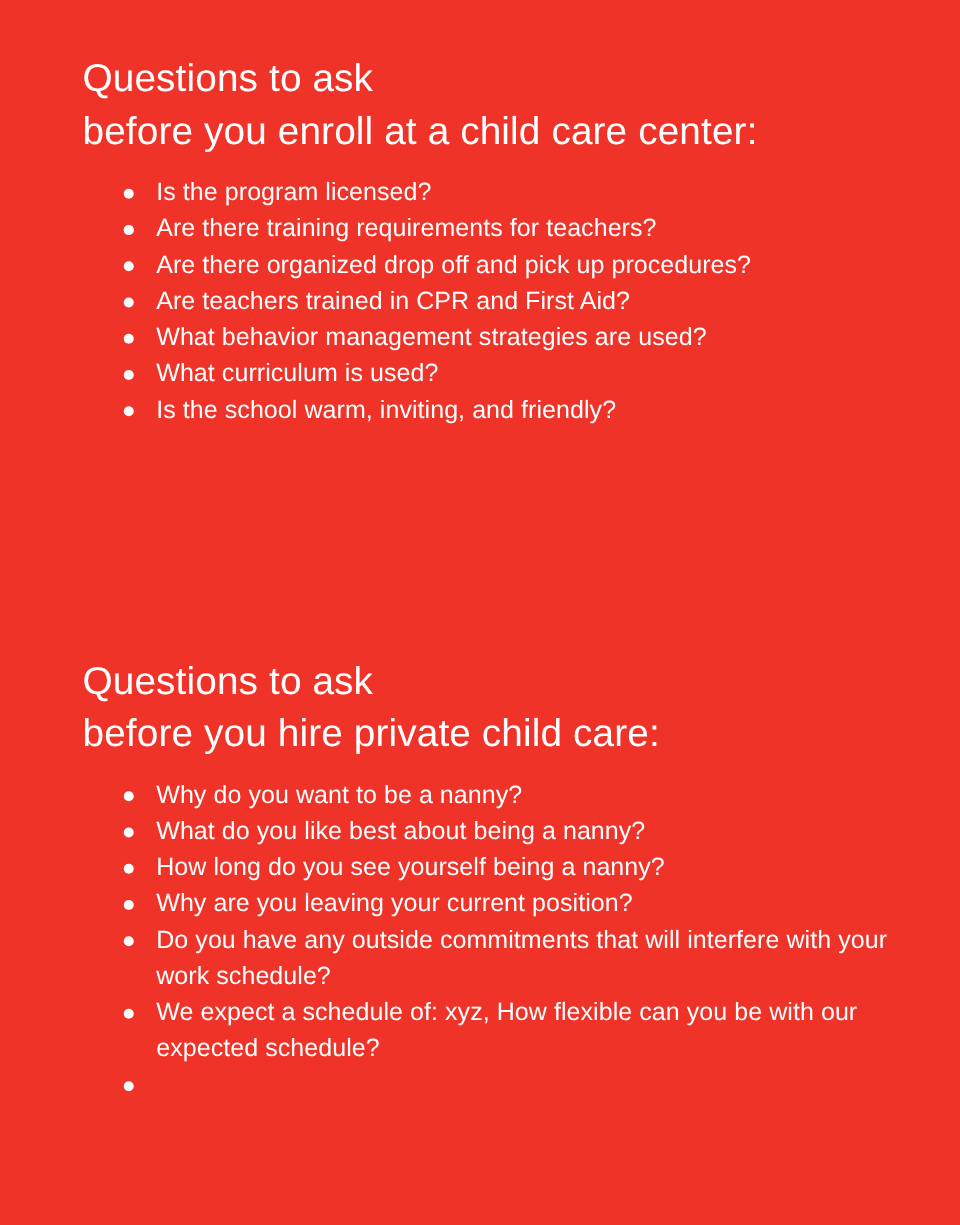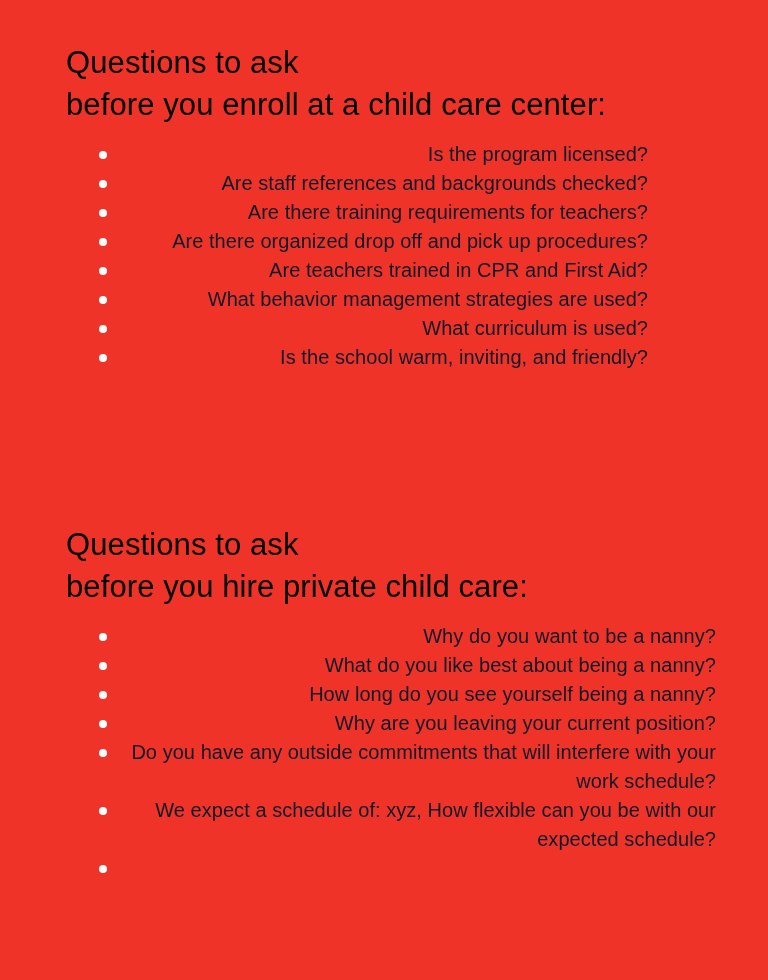--- a/index.html
+++ b/index.html
@@ -33,42 +33,41 @@
   .section-two { top: 524px; }
 
   
   .heading {
     margin: 0;
     padding: 0 0 0 66px;
     font-weight: 400;
     font-size: 31px;
     line-height: 42px;
     letter-spacing: 0.1px;
-    color: #000000;
+    color: #ffffff;
   }
   .heading-line {
     display: block;
     white-space: nowrap;
   }
 
   
   .q-list {
     list-style: none;
     margin: 14px 0 0 0;
     padding: 0;
   }
   .q-item {
     position: relative;
     margin: 0;
     padding: 0 52px 0 125px;
     font-size: 20px;
     line-height: 29px;
     letter-spacing: 0.05px;
-    color: #0f172a;
-    text-align: right;
+    color: #ffffff;
   }
   .q-item .bullet {
     position: absolute;
     left: 99px;
     top: 11px;
     width: 8px;
     height: 8px;
     border-radius: 50%;
     background: #FFFFFF;
   }
@@ -89,21 +88,20 @@
       <span class="heading-line">before you enroll at a child care center:</span>
     </h1>
 
     <ul class="q-list">
       <li class="q-item">
         <span class="bullet" style="background: rgb(255, 255, 255);"></span>
         <span>Is the program licensed?</span>
       </li>
       <li class="q-item">
         <span class="bullet" style="background: rgb(255, 255, 255);"></span>
-        <span>Are staff references and backgrounds checked?</span>
       </li>
       <li class="q-item">
         <span class="bullet" style="background: rgb(255, 255, 255);"></span>
         <span>Are there training requirements for teachers?</span>
       </li>
       <li class="q-item">
         <span class="bullet" style="background: rgb(255, 255, 255);"></span>
         <span>Are there organized drop off and pick up procedures?</span>
       </li>
       <li class="q-item">

